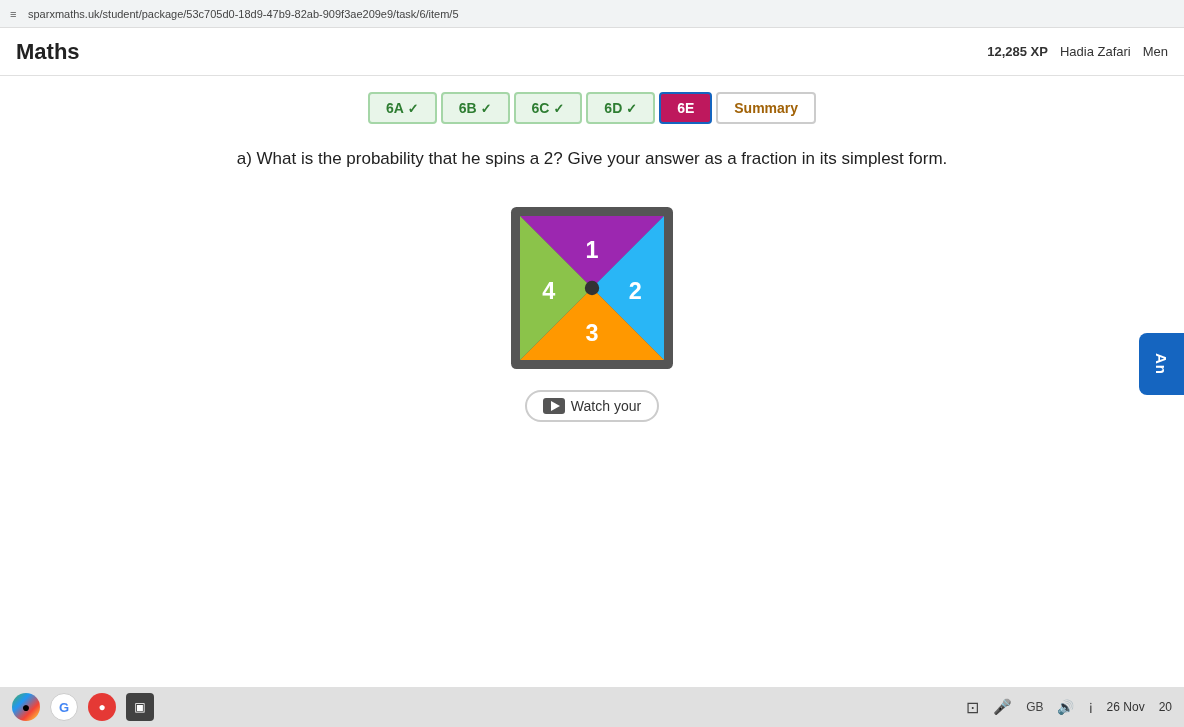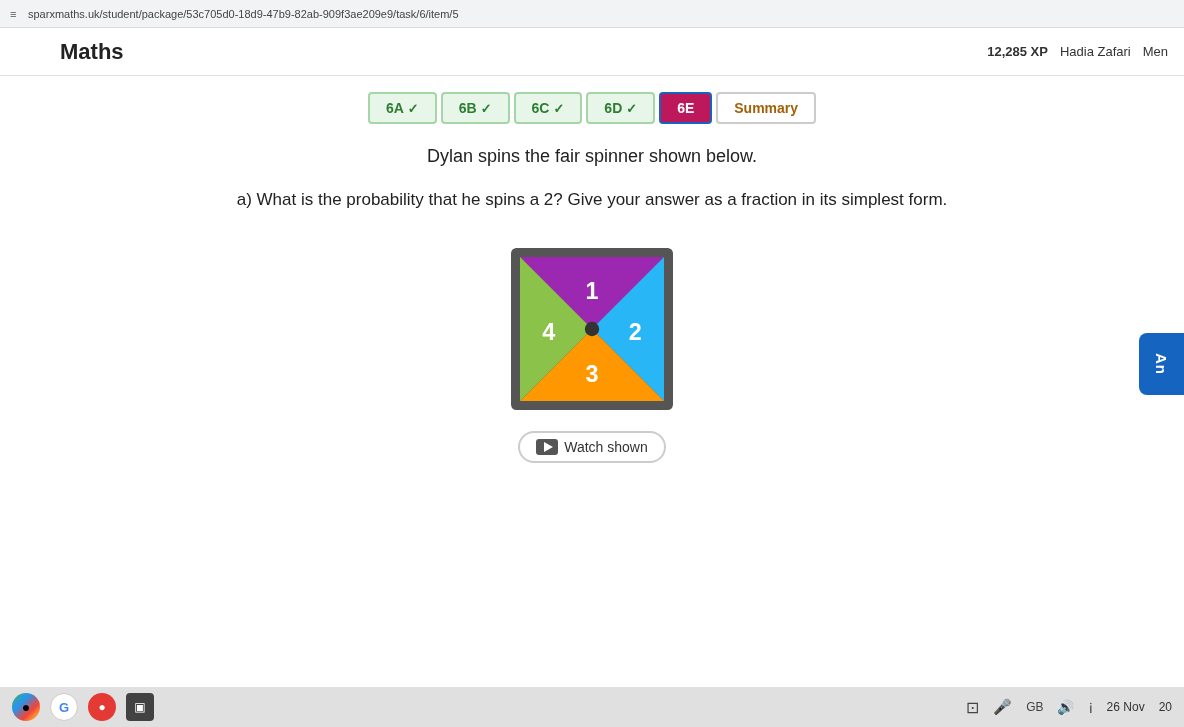--- a/index.html
+++ b/index.html
@@ -40,21 +40,20 @@
       display: flex;
       align-items: center;
       justify-content: space-between;
       padding: 0 16px;
       border-bottom: 1px solid #e0e0e0;
     }
     .header-title {
       font-size: 22px;
       font-weight: bold;
       color: #222;
-      margin-left: 44px;
     }
     .header-right {
       display: flex;
       align-items: flex-start;
       gap: 12px;
       font-size: 13px;
       color: #333;
     }
     .header-xp {
       font-weight: bold;
@@ -262,21 +261,20 @@
     </button>
     <button class="tab tab-active">
       <span>6E</span>
     </button>
     <button class="tab tab-summary">
       <span>Summary</span>
     </button>
   </div>
 
   <div class="question-area">
-    <p class="question-intro">Dylan spins the fair spinner shown below.</p>
     <p class="question-part">a) What is the probability that he spins a 2? Give your answer as a fraction in its simplest form.</p>
   </div>
 
   <div class="spinner-container">
     <svg class="spinner-svg" viewBox="0 0 200 200" xmlns="http://www.w3.org/2000/svg">
 
       <rect x="10" y="10" width="180" height="180" rx="6" ry="6" fill="#555"></rect>
 
       <polygon points="100,100 20,20 180,20" fill="#9c27b0"></polygon>
 
@@ -292,21 +290,21 @@
       <text x="148" y="105" text-anchor="middle" dominant-baseline="middle" fill="white" font-size="26" font-weight="bold">2</text>
       <text x="100" y="152" text-anchor="middle" dominant-baseline="middle" fill="white" font-size="26" font-weight="bold">3</text>
       <text x="52" y="105" text-anchor="middle" dominant-baseline="middle" fill="white" font-size="26" font-weight="bold">4</text>
     </svg>
 
     <button class="watch-video-btn">
       <svg width="22" height="16" viewBox="0 0 22 16">
         <rect x="0" y="0" width="22" height="16" rx="3" fill="#555"></rect>
         <polygon points="8,3 8,13 17,8" fill="white"></polygon>
       </svg>
-      <span>Watch shown</span>
+      <span>Watch your</span>
     </button>
   </div>
 
 </div>
 
 <button class="answer-btn">An</button>
 
 <div class="taskbar">
   <div class="taskbar-left">
 

